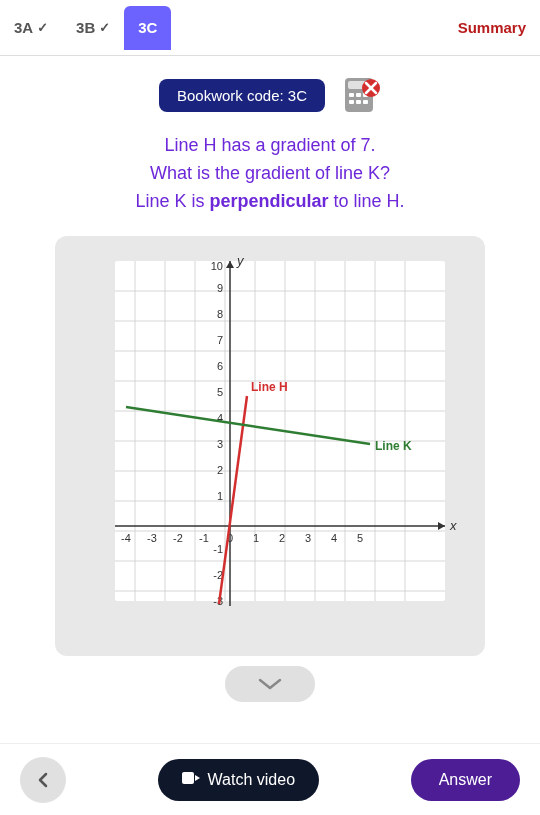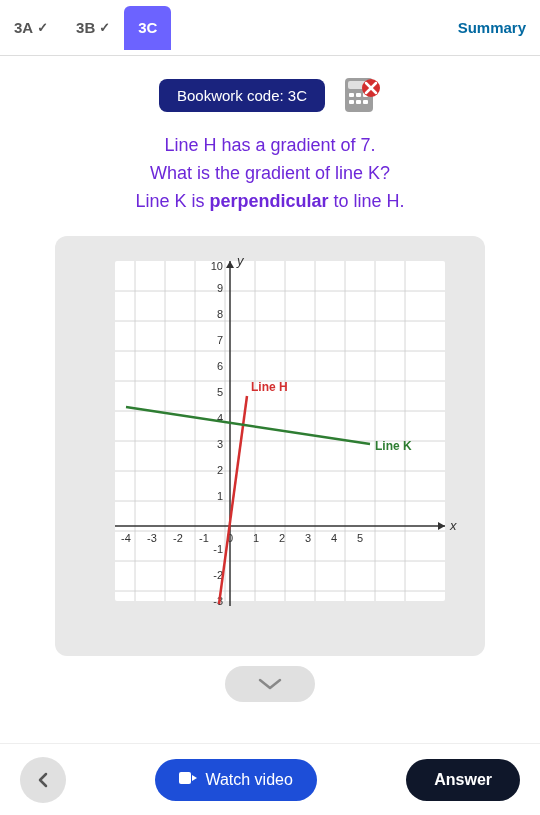--- a/index.html
+++ b/index.html
@@ -39,21 +39,21 @@
     .tab.active {
       background: #6c63ff;
       color: #ffffff;
       border-radius: 6px 6px 0 0;
     }
     .tab-3d {
       color: #777;
       padding: 0 14px;
     }
     .tab-summary {
-      color: #0369a1;
+      color: #b91c1c;
       padding: 0 14px;
       margin-left: auto;
     }
 
     
     .main-content {
       padding: 20px 30px 0 30px;
       display: flex;
       flex-direction: column;
       align-items: center;
@@ -129,43 +129,43 @@
       background: #e0e0e0;
       border: none;
       display: flex;
       align-items: center;
       justify-content: center;
       cursor: pointer;
       font-size: 20px;
       color: #555;
     }
     .watch-video-btn {
-      background: #1d4ed8;
+      background: #0f172a;
       color: #fff;
       border: none;
       border-radius: 24px;
       padding: 12px 24px;
       font-size: 16px;
       font-weight: 500;
       cursor: pointer;
       display: flex;
       align-items: flex-start;
       gap: 8px;
     }
     .watch-video-btn .video-icon {
       font-size: 16px;
     }
     .answer-btn {
-      background: #0f172a;
+      background: #4c1d95;
       color: #fff;
       border: none;
       border-radius: 24px;
       padding: 12px 28px;
       font-size: 16px;
-      font-weight: 700;
+      font-weight: 400;
       cursor: pointer;
     }
 
     
     .next-hint {
       width: 90px;
       height: 36px;
       background: #e0e0e0;
       border-radius: 18px;
       margin: 12px auto 0 auto;

